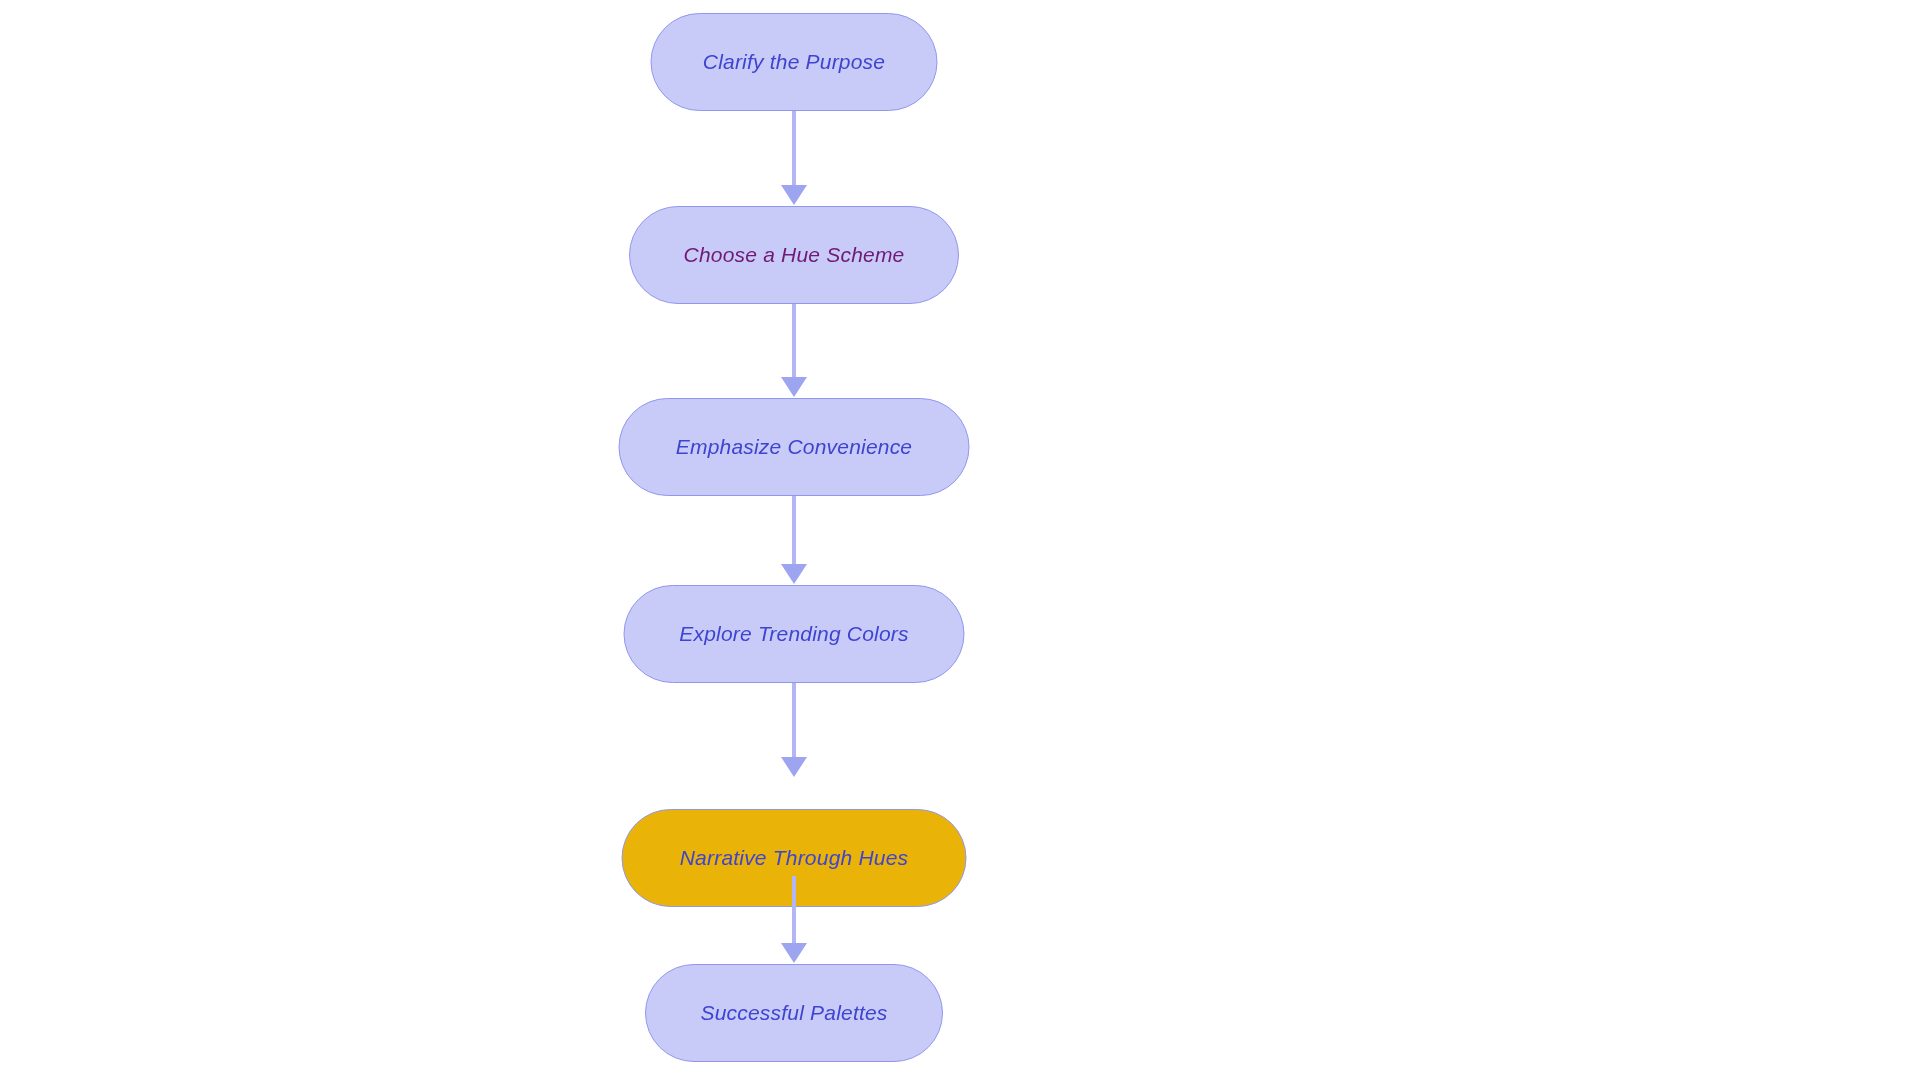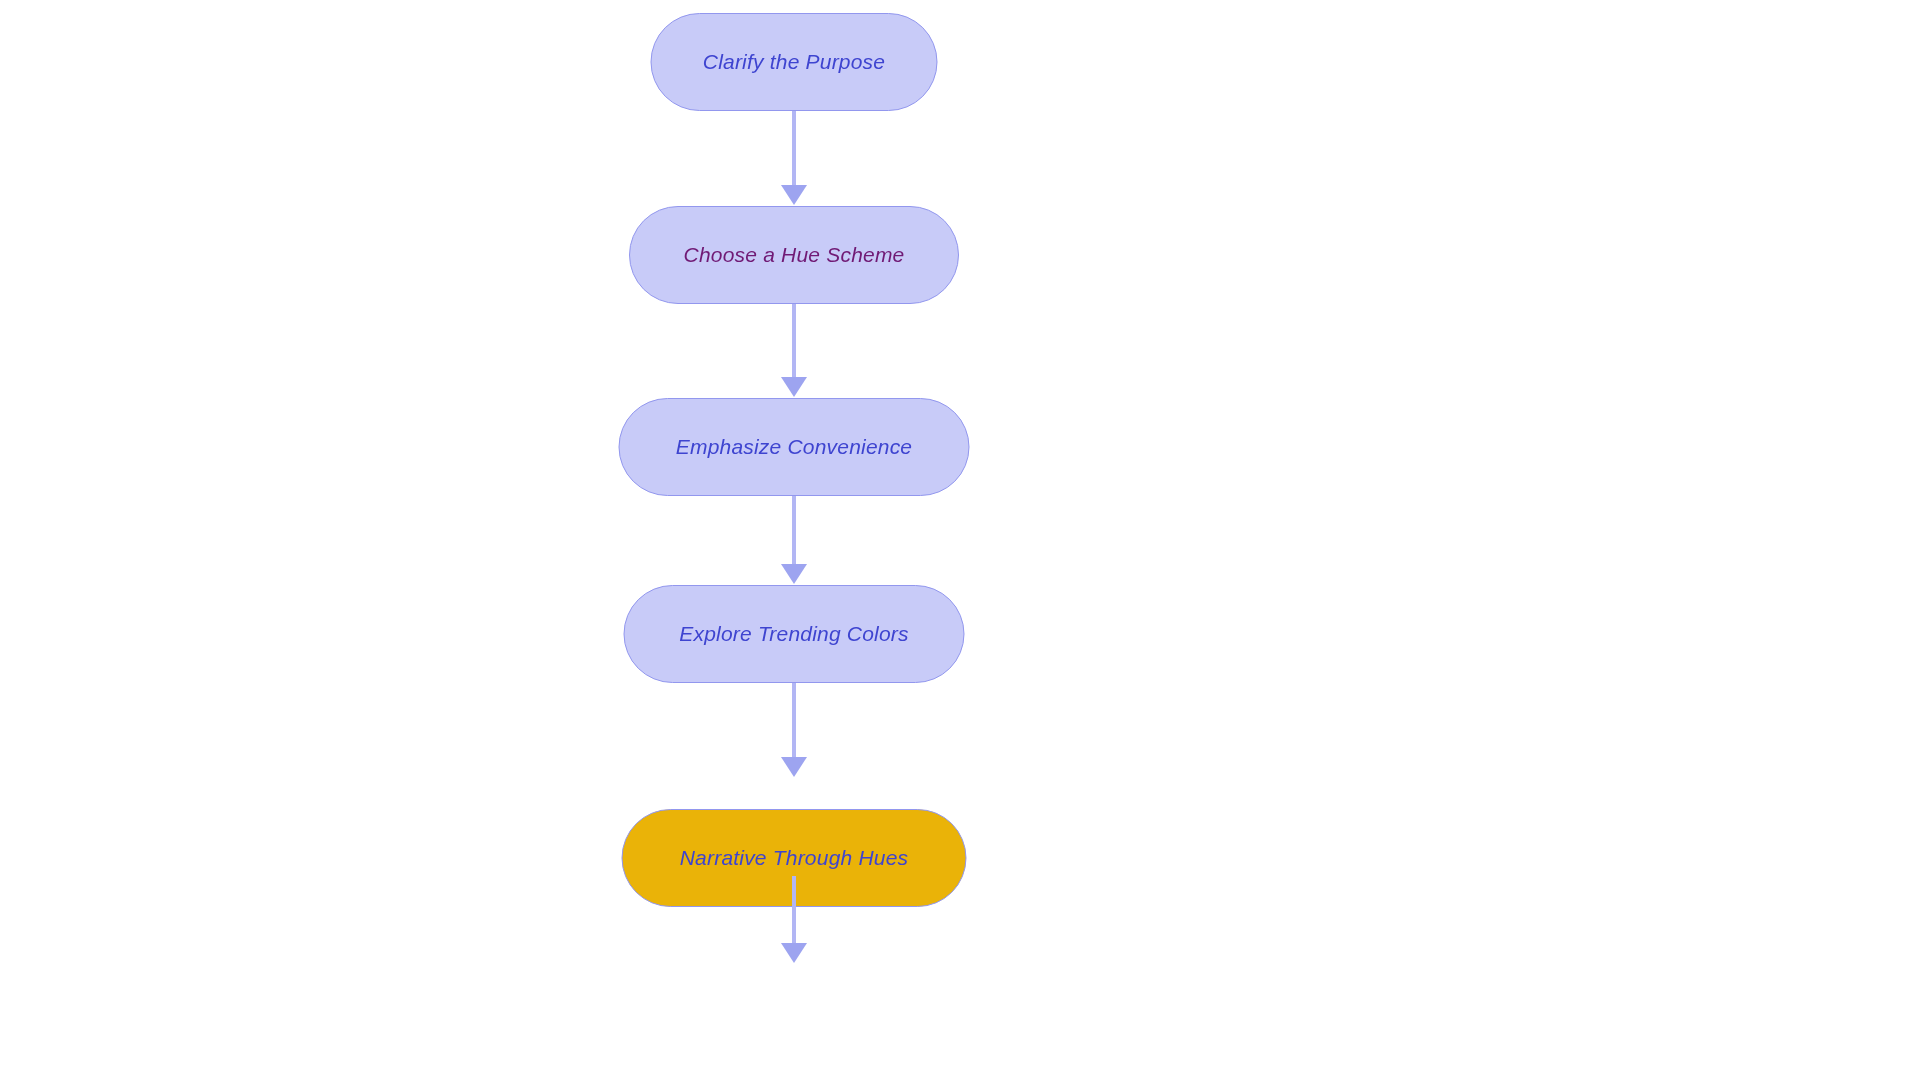--- a/index.html
+++ b/index.html
@@ -54,20 +54,23 @@
     </div>
     <div class="flow-node" style="top: 585px; width: 341px; height: 98px; background: rgb(200, 203, 248); border-color: rgb(146, 151, 238);">
       <span class="node-label" style="color: rgb(62, 68, 208);">Explore Trending Colors</span>
     </div>
     <div class="flow-node" style="top: 398px; width: 351px; height: 98px; background: rgb(200, 203, 248); border-color: rgb(146, 151, 238);">
       <span class="node-label" style="color: rgb(62, 68, 208);">Emphasize Convenience</span>
     </div>
     <div class="flow-node" style="top: 778px; width: 345px; height: 98px; background: #eab308; border-color: rgb(146, 151, 238); margin-top: 31px;">
       <span class="node-label" style="color: rgb(62, 68, 208);">Narrative Through Hues</span>
     </div>
+    <div class="flow-node" style="top: 964px; width: 298px; height: 98px; background: rgb(200, 203, 248); border-color: rgb(146, 151, 238);">
+      <span class="node-label" style="color: rgb(62, 68, 208);">Successful Palettes</span>
+    </div>
     <svg class="flow-edge" width="32" height="95" viewBox="0 0 32 95" style="top: 111px;">
       <line x1="16" y1="0" x2="16" y2="76" stroke="#b2b6f4" stroke-width="4"></line>
       <polygon points="3,74 29,74 16,94" fill="#9da4f0"></polygon>
     </svg>
     <svg class="flow-edge" width="32" height="94" viewBox="0 0 32 94" style="top: 304px;">
       <line x1="16" y1="0" x2="16" y2="75" stroke="#b2b6f4" stroke-width="4"></line>
       <polygon points="3,73 29,73 16,93" fill="#9da4f0"></polygon>
     </svg>
     <svg class="flow-edge" width="32" height="89" viewBox="0 0 32 89" style="top: 496px;">
       <line x1="16" y1="0" x2="16" y2="70" stroke="#b2b6f4" stroke-width="4"></line>

